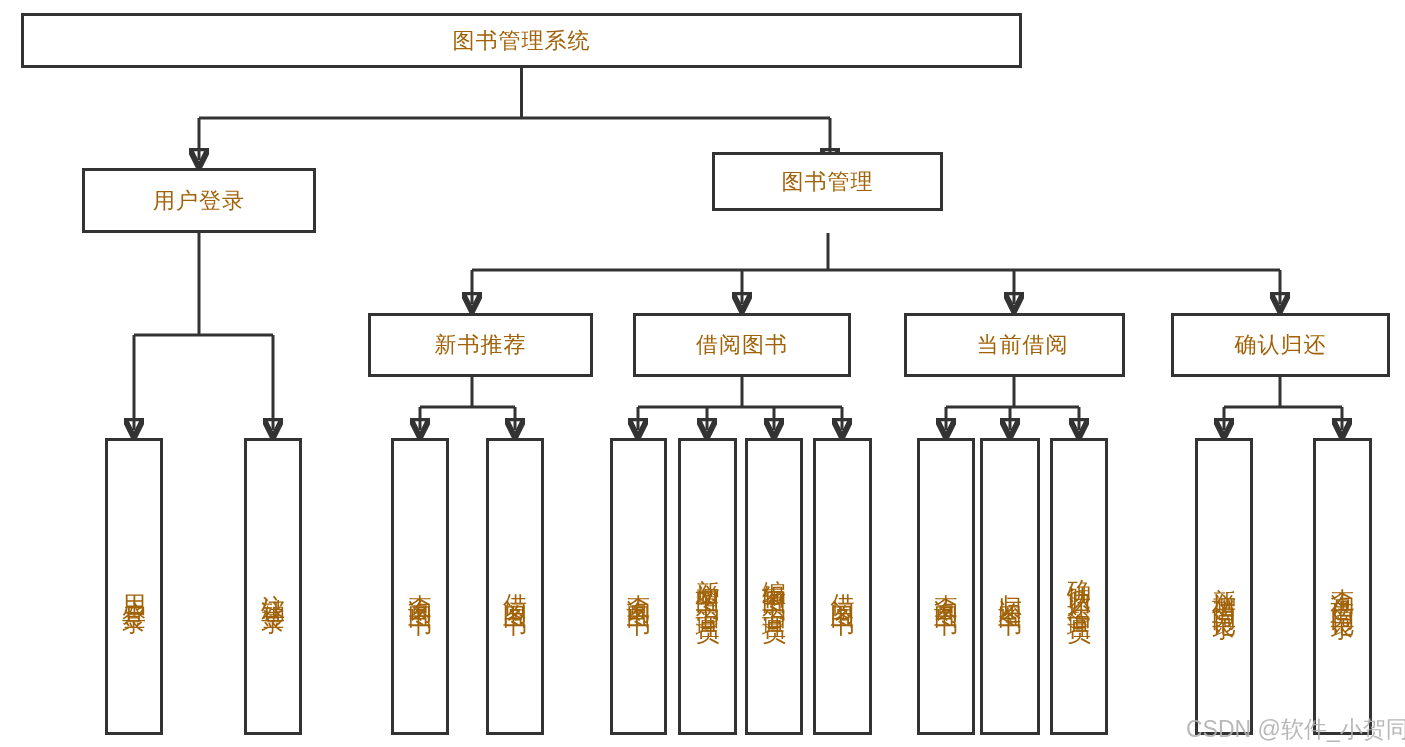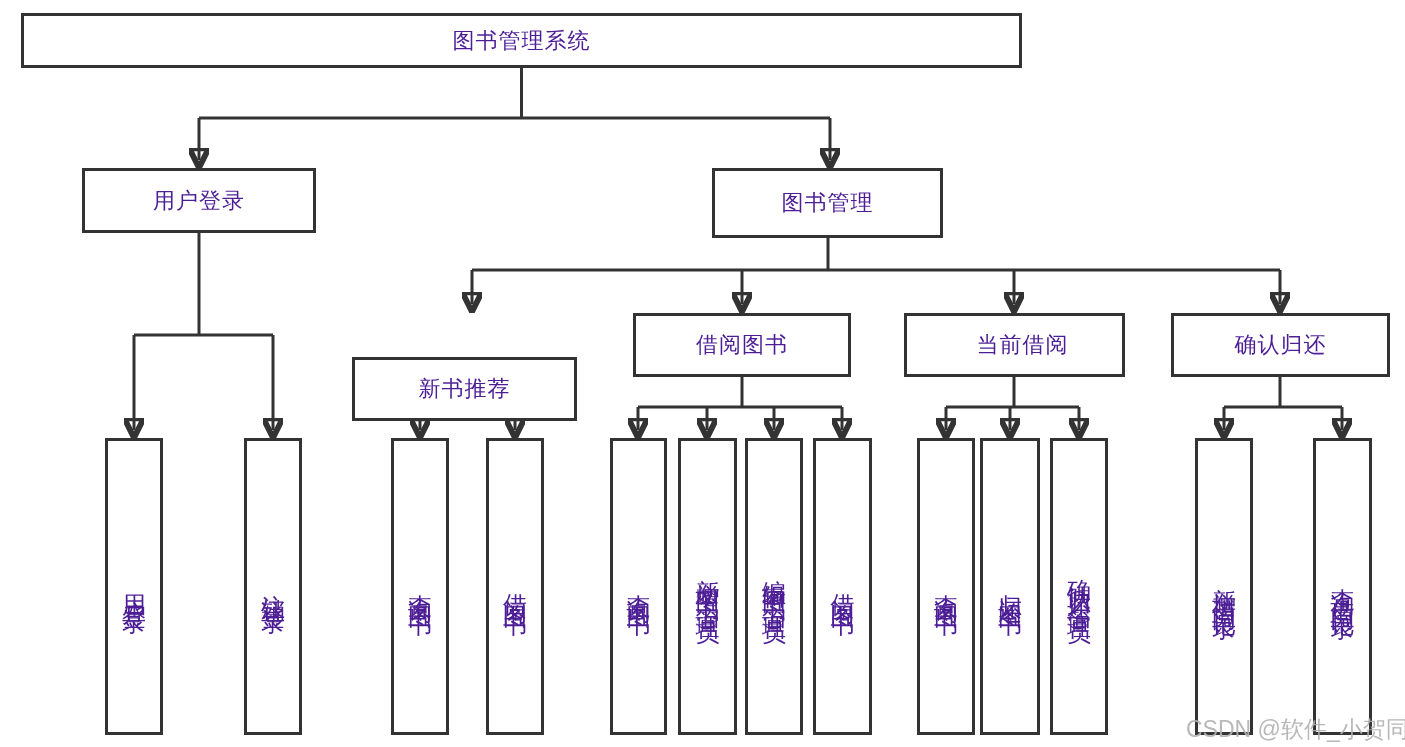--- a/index.html
+++ b/index.html
@@ -5,21 +5,21 @@
   html,body{margin:0;padding:0;background:#fff;}
   .canvas{
     position:relative;width:1405px;height:747px;background:#ffffff;
     font-family:"Liberation Sans","DejaVu Sans",sans-serif;overflow:hidden;
   }
   .edges{position:absolute;left:0;top:0;width:1405px;height:747px;}
   .edges path{stroke:#333333;stroke-width:3;fill:none;}
   .node{
     position:absolute;box-sizing:border-box;background:#ffffff;
     border:3px solid #333333;display:flex;align-items:center;justify-content:center;
-    color:#4c1d95;
+    color:#a16207;
   }
   .hnode{font-size:22px;letter-spacing:1px;}
   .vnode{
     writing-mode:vertical-lr;text-orientation:mixed;
     font-size:24px;line-height:1;letter-spacing:6px;
   }
   .watermark{
     position:absolute;left:1186px;top:714px;width:214px;
     color:#b1b1b1;font-size:23px;white-space:nowrap;z-index:5;opacity:.9;
     letter-spacing:0px;
@@ -74,23 +74,23 @@
 
     <path d="M1280 377 V407"></path>
     <path d="M1224 407 H1342"></path>
     <path d="M1224 407 V430" marker-end="url(#arrow)"></path>
     <path d="M1342 407 V430" marker-end="url(#arrow)"></path>
   </svg>
 
   <div class="node hnode" style="left:21px;top:13px;width:1001px;height:55px;">图书管理系统</div>
 
   <div class="node hnode" style="left:82px;top:168px;width:234px;height:65px;">用户登录</div>
-  <div class="node hnode" style="left:712px;top:168px;width:231px;height:70px;">图书管理</div>
+  <div class="node hnode" style="left:712px;top:152px;width:231px;height:59px;">图书管理</div>
 
-  <div class="node hnode" style="left:352px;top:313px;width:225px;height:64px;margin-top:44px;">新书推荐</div>
+  <div class="node hnode" style="left:368px;top:313px;width:225px;height:64px;">新书推荐</div>
   <div class="node hnode" style="left:633px;top:313px;width:218px;height:64px;">借阅图书</div>
   <div class="node hnode" style="left:904px;top:313px;width:221px;height:64px;padding-left:16px;">当前借阅</div>
   <div class="node hnode" style="left:1171px;top:313px;width:219px;height:64px;">确认归还</div>
 
   <div class="node vnode" style="left:105px;top:438px;width:58px;height:297px;">用户登录</div>
   <div class="node vnode" style="left:244px;top:438px;width:58px;height:297px;">注销登录</div>
 
   <div class="node vnode" style="left:391px;top:438px;width:58px;height:297px;">查询图书</div>
   <div class="node vnode" style="left:486px;top:438px;width:58px;height:297px;">借阅图书</div>
 

